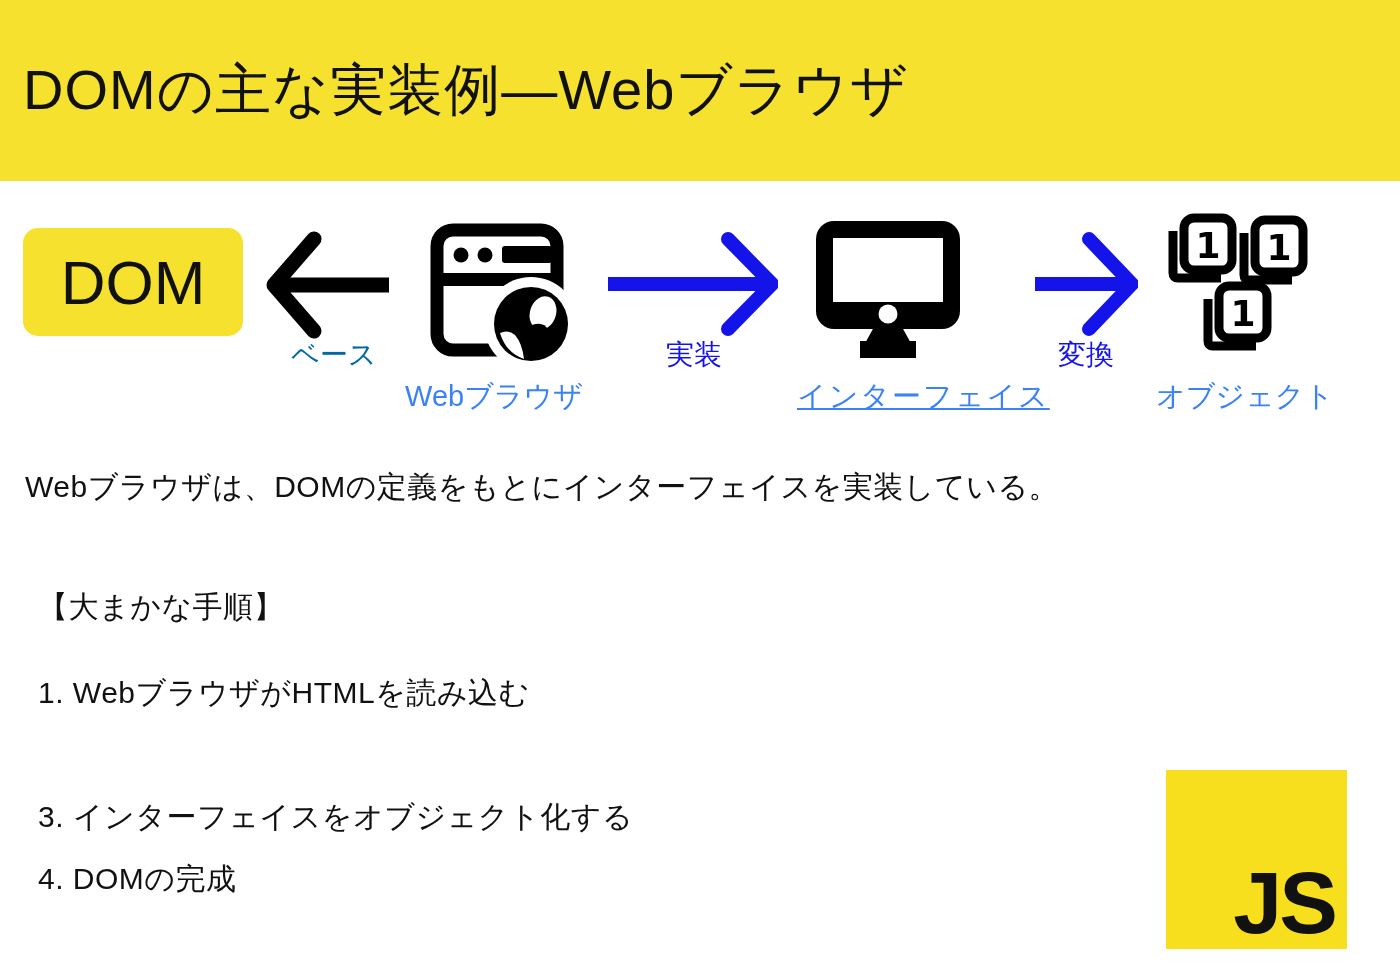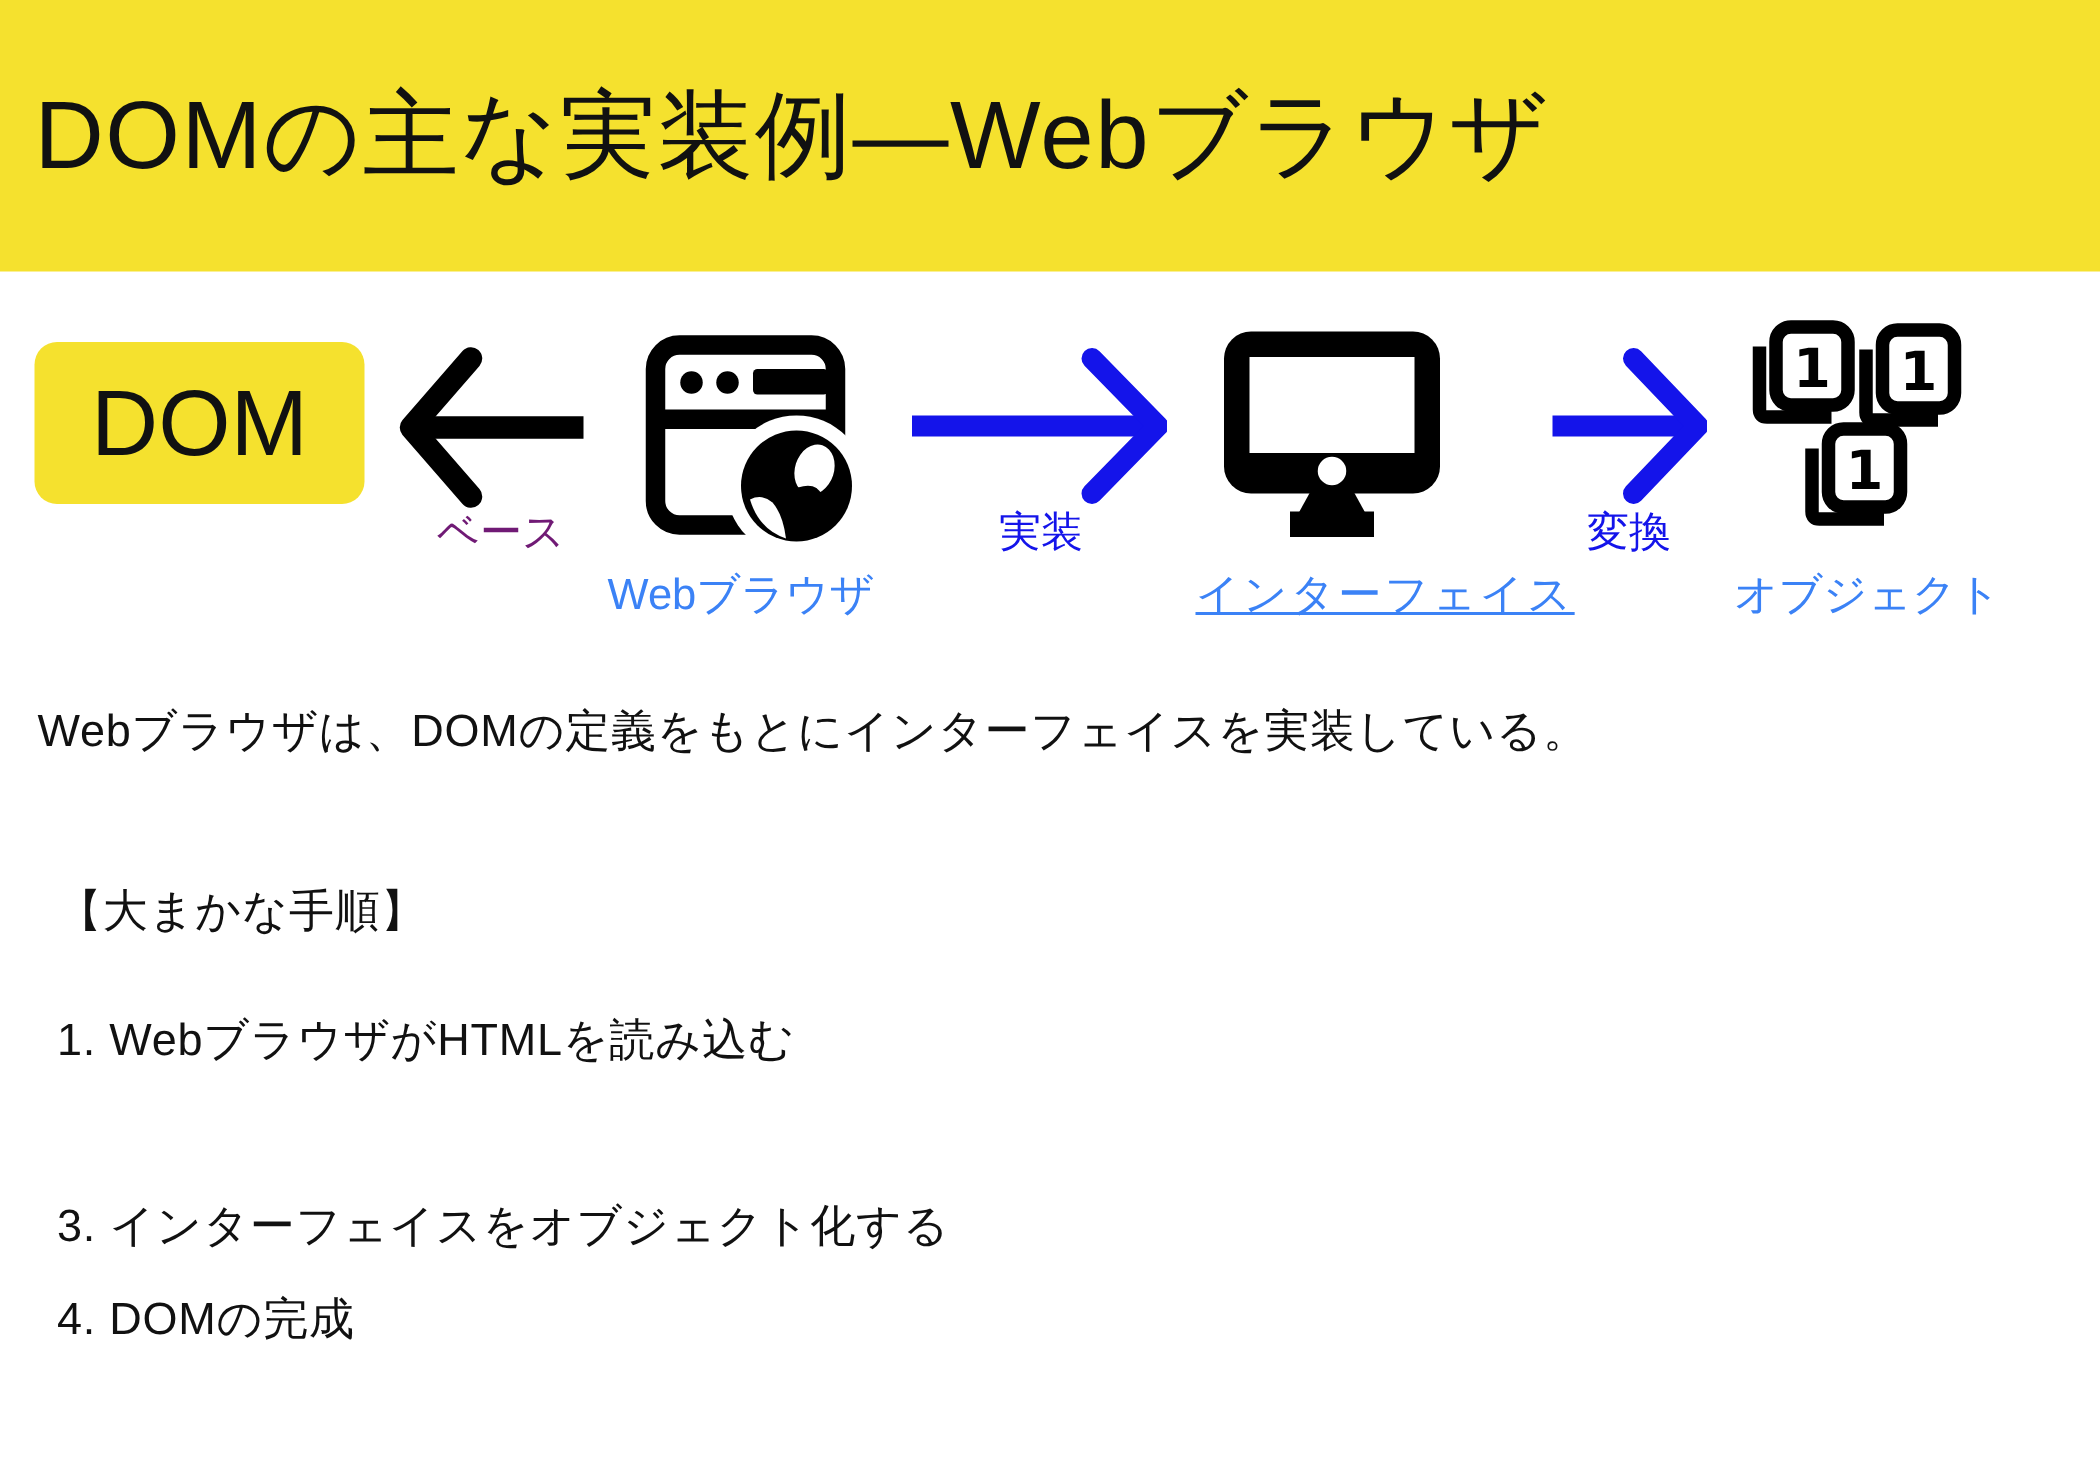--- a/index.html
+++ b/index.html
@@ -16,41 +16,41 @@
     position: absolute;
     left: 0; top: 0;
     width: 1400px; height: 181px;
     background: var(--header-yellow, #F5E12E);
     display: flex;
     align-items: center;
   }
   .title {
     margin: 0;
     padding-left: 23px;
-    font-size: 64px;
+    font-size: 56px;
     font-weight: 500;
     letter-spacing: 1px;
     color: #111;
     white-space: nowrap;
   }
   .abs { position: absolute; }
   .dom-box {
     left: 23px; top: 228px;
     width: 220px; height: 108px;
     background: var(--header-yellow, #F5E12E);
     display: flex; align-items: center; justify-content: center;
     font-size: 62px;
     color: #111;
     border-radius: 15px;
   }
   .diagram-label {
     font-size: 28px;
     text-align: center;
     white-space: nowrap;
-    color: #701a75;
+    color: #0369a1;
   }
   .icon-label {
     font-size: 29px;
     text-align: center;
     white-space: nowrap;
     color: #3b82f6;
   }
   .blue-text { color: var(--arrow-blue, #1414EA); }
   .blue-stroke { stroke: var(--arrow-blue, #1414EA); }
   .black-stroke { stroke: #000; }
@@ -164,14 +164,17 @@
   </svg>
   <div class="abs icon-label" style="left:1145px; top:377px; width:200px;">オブジェクト</div>
 
   <p class="abs summary" style="margin:0;">Webブラウザは、DOMの定義をもとにインターフェイスを実装している。</p>
 
   <div class="abs steps-heading">【大まかな手順】</div>
   <div class="abs step" style="top:673px;">1. WebブラウザがHTMLを読み込む</div>
   <div class="abs step" style="top:797px;">3. インターフェイスをオブジェクト化する</div>
   <div class="abs step" style="top:859px;">4. DOMの完成</div>
 
+  <div class="abs js-logo">
+    <span>JS</span>
+  </div>
 
 </div>
 
 </body></html>

